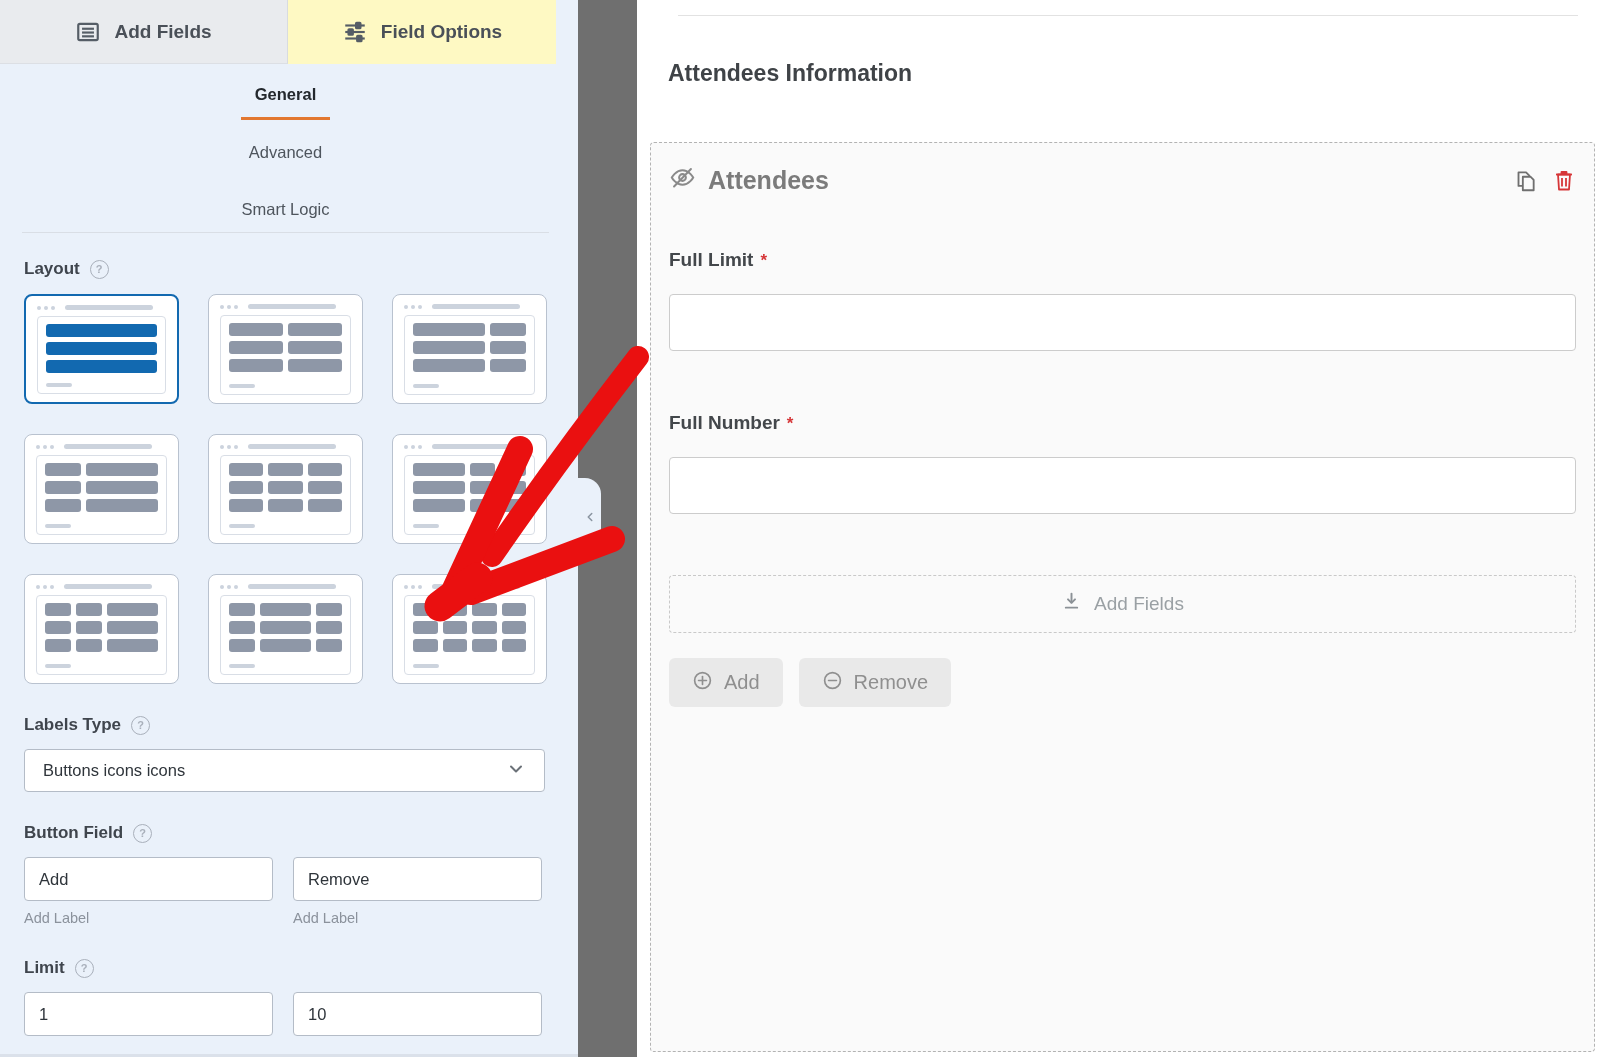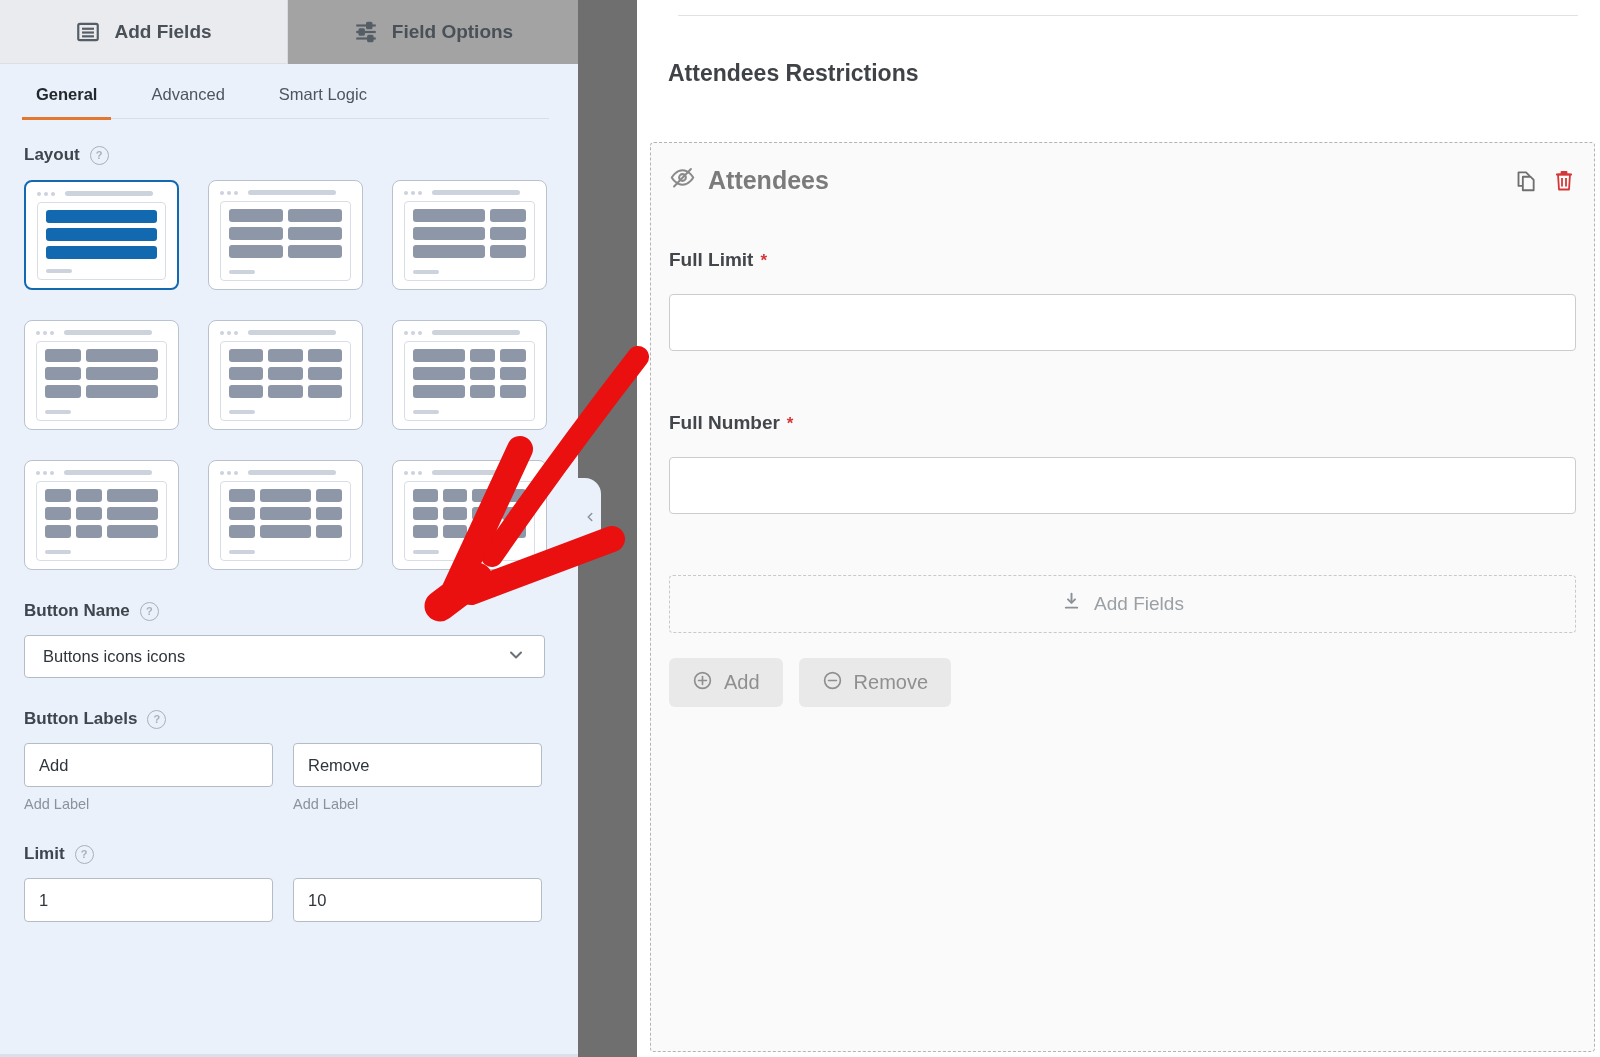--- a/index.html
+++ b/index.html
@@ -12,25 +12,25 @@
   .panel{
     position:absolute;left:0;top:0;width:578px;height:1057px;
     background:#eaf1fa;box-sizing:border-box;border-bottom:3px solid #dbe1ea;
   }
   .tabs{display:flex;height:64px;}
   .tab{
     display:flex;align-items:center;justify-content:center;gap:13px;
     font-size:19px;font-weight:bold;color:#4a5058;box-sizing:border-box;
   }
   .tab-inactive{width:288px;background:#e9ebee;border-right:1px solid #d8dbdf;border-bottom:1px solid #dcdfe4;}
-  .tab-active{width:290px;background:#a3a3a3;}
+  .tab-active{width:268px;background:#fef9c3;}
   .tab svg{display:block;}
   .subtabs{
-    display:flex;align-items:flex-start;gap:26px;
-    margin:6px 29px 0 22px;border-bottom:1px solid #d9dee5;
+    display:flex;align-items:center;gap:10px;
+    margin:6px 29px 0 22px;border-bottom:1px solid #d9dee5;flex-direction:column;
   }
   .subtab{
     padding:15px 14px 13px;font-size:16.5px;color:#4e555d;cursor:default;
   }
   .subtab.active{
     font-weight:bold;color:#23282d;border-bottom:3px solid #e27730;margin-bottom:-2px;
   }
   .pcontent{padding:26px 24px 0 24px;}
   .seclabel{
     display:flex;align-items:center;gap:10px;
@@ -377,34 +377,34 @@
               <span class="bar" style="flex-grow: 25;"></span>
               <span class="bar" style="flex-grow: 25;"></span>
               <span class="bar" style="flex-grow: 25;"></span>
             </div>
             <span class="card-foot"></span>
           </div>
         </div>
       </div>
 
     <div class="seclabel mt-section">
-      <span>Button Name</span>
+      <span>Labels Type</span>
       <span class="helpicon">?</span>
     </div>
     <div class="fakeselect">
       <span>Buttons icons icons</span>
       <span>
         <svg width="20" height="20" viewBox="0 0 24 24" fill="none" stroke="#6b7178" stroke-width="2.4" stroke-linecap="round" stroke-linejoin="round">
           <polyline points="6 9 12 15 18 9"></polyline>
         </svg>
       </span>
     </div>
 
     <div class="seclabel mt-section">
-      <span>Button Labels</span>
+      <span>Button Field</span>
       <span class="helpicon">?</span>
     </div>
     <div class="pair">
       <input class="tinput" value="Add" style="">
       <input class="tinput" value="Remove" style="">
     </div>
     <div class="pair-help">
       <span>Add Label</span>
       <span>Add Label</span>
     </div>
@@ -424,21 +424,21 @@
 <div class="collapse-handle">
   <span>
     <svg width="14" height="14" viewBox="0 0 24 24" fill="none" stroke="#8b95a1" stroke-width="2.6" stroke-linecap="round" stroke-linejoin="round">
       <polyline points="15 6 9 12 15 18"></polyline>
     </svg>
   </span>
 </div>
 
 <main class="preview">
   <div class="topline"></div>
-  <div class="page-title">Attendees Restrictions</div>
+  <div class="page-title">Attendees Information</div>
 
   <section class="repeater">
     <div class="rep-header">
       <div class="rep-title">
         <span>
           <svg width="27" height="27" viewBox="0 0 24 24" fill="none" stroke="#8a8a8a" stroke-width="1.8" stroke-linecap="round">
             <path d="M2.5 12s3.5-6.5 9.5-6.5S21.5 12 21.5 12s-3.5 6.5-9.5 6.5S2.5 12 2.5 12z"></path>
             <circle cx="12" cy="12" r="3"></circle>
             <line x1="4.5" y1="20" x2="19.5" y2="4.5"></line>
           </svg>

